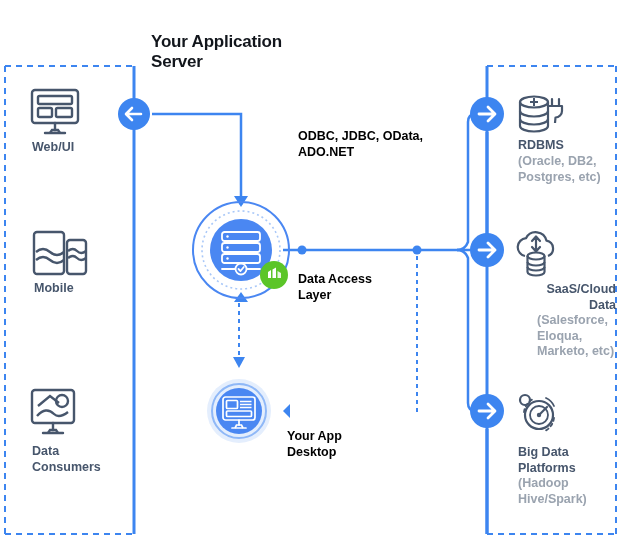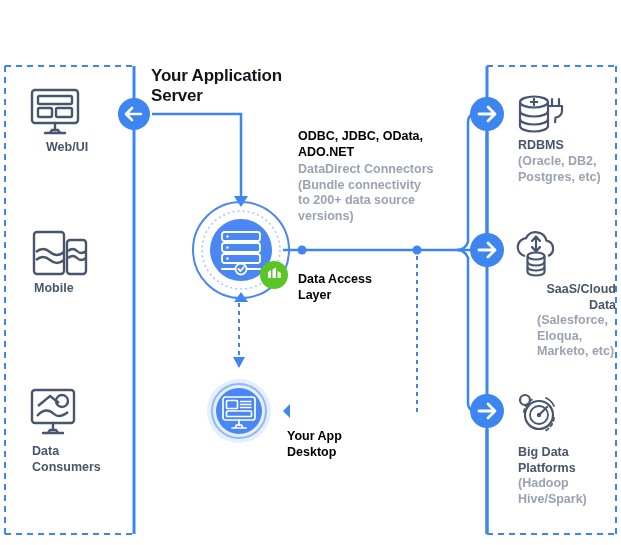--- a/index.html
+++ b/index.html
@@ -4,21 +4,21 @@
 <style>
   html,body{margin:0;padding:0;background:#ffffff;}
   body{width:621px;height:545px;position:relative;overflow:hidden;
        font-family:"Liberation Sans",sans-serif;}
   #stage{position:absolute;left:0;top:0;width:621px;height:545px;}
   svg.layer{position:absolute;left:0;top:0;width:621px;height:545px;}
   .lbl{position:absolute;}
   .t-dark{color:#47566c;font-weight:bold;font-size:12.5px;line-height:15.5px;}
   .t-gray{color:#9aa3af;font-weight:bold;font-size:12.5px;line-height:15.5px;}
   .t-title{color:#12161c;font-weight:bold;font-size:17px;line-height:20px;
-           letter-spacing:-0.2px;margin-top:34px;}
+           letter-spacing:-0.2px;}
   .t-center-dark{color:#000000;font-weight:bold;font-size:12.5px;line-height:15.5px;}
   .blk{white-space:pre-line;}
 </style>
 </head>
 <body>
 
 <div id="stage">
 
   <svg class="layer" viewBox="0 0 621 545">
 
@@ -81,21 +81,21 @@
     <g transform="translate(32,390)" fill="none" stroke="#47566c" stroke-width="2.4">
       <rect x="0" y="0" width="42" height="33" rx="3"></rect>
       <circle cx="30" cy="11" r="6"></circle>
       <path d="M6 16 L18 6 L27 13"></path>
       <path d="M5 26 q9 -10 17 -2 q5 5 14 -2"></path>
       <path d="M21 33 L21 40 M11 43 L31 43" stroke-linecap="round"></path>
       <path d="M16 43 L18 40 L24 40 L26 43"></path>
     </g>
   </svg>
 
-  <div class="lbl t-dark blk" style="left:32px;top:140px;margin-left:14px;">Web/UI</div>
+  <div class="lbl t-dark blk" style="left:32px;top:140px;">Web/UI</div>
   <div class="lbl t-dark blk" style="left:34px;top:281px;">Mobile</div>
   <div class="lbl t-dark blk" style="left:32px;top:444px;">Data
 Consumers</div>
 
   <svg class="layer" viewBox="0 0 621 545">
     <circle cx="134" cy="114" r="16" fill="#3d85f0"></circle>
     <path d="M141 114 L127 114 M132 108 L126 114 L132 120" stroke="#ffffff" stroke-width="2.6" fill="none" stroke-linecap="round" stroke-linejoin="round"></path>
   </svg>
 
   <div class="lbl t-title blk" style="left:151px;top:32px;width:220px;">Your Application
@@ -122,24 +122,20 @@
       <path d="M6.5 11 L6.5 2.5 L10 0.5 L10 11 Z"></path>
       <path d="M11.5 11 L11.5 4 L15 6 L15 11 Z" opacity="0.85"></path>
     </g>
   </svg>
 
   <div class="lbl t-center-dark blk" style="left:298px;top:272px;">Data Access
 Layer</div>
 
   <div class="lbl t-center-dark blk" style="left:298px;top:129px;width:150px;">ODBC, JDBC, OData,
 ADO.NET</div>
-  <div class="lbl t-gray blk" style="left:298px;top:162px;width:150px;">DataDirect Connectors
-(Bundle connectivity
-to 200+ data source
-versions)</div>
 
   <svg class="layer" viewBox="0 0 621 545">
     <circle cx="239" cy="411" r="32" fill="#e4eefd"></circle>
     <circle cx="239" cy="411" r="27" fill="none" stroke="#8fb8f7" stroke-width="2"></circle>
     <circle cx="239" cy="411" r="23" fill="#4a87f2"></circle>
     <g transform="translate(223,397)" fill="none" stroke="#ffffff" stroke-width="1.7">
       <rect x="0" y="0" width="32" height="23" rx="2.5"></rect>
       <rect x="3.5" y="3.5" width="11" height="8" rx="1"></rect>
       <path d="M17 4.5 L28.5 4.5 M17 7.5 L28.5 7.5 M17 10.5 L28.5 10.5"></path>
       <rect x="3.5" y="14" width="25" height="5.5" rx="1"></rect>

